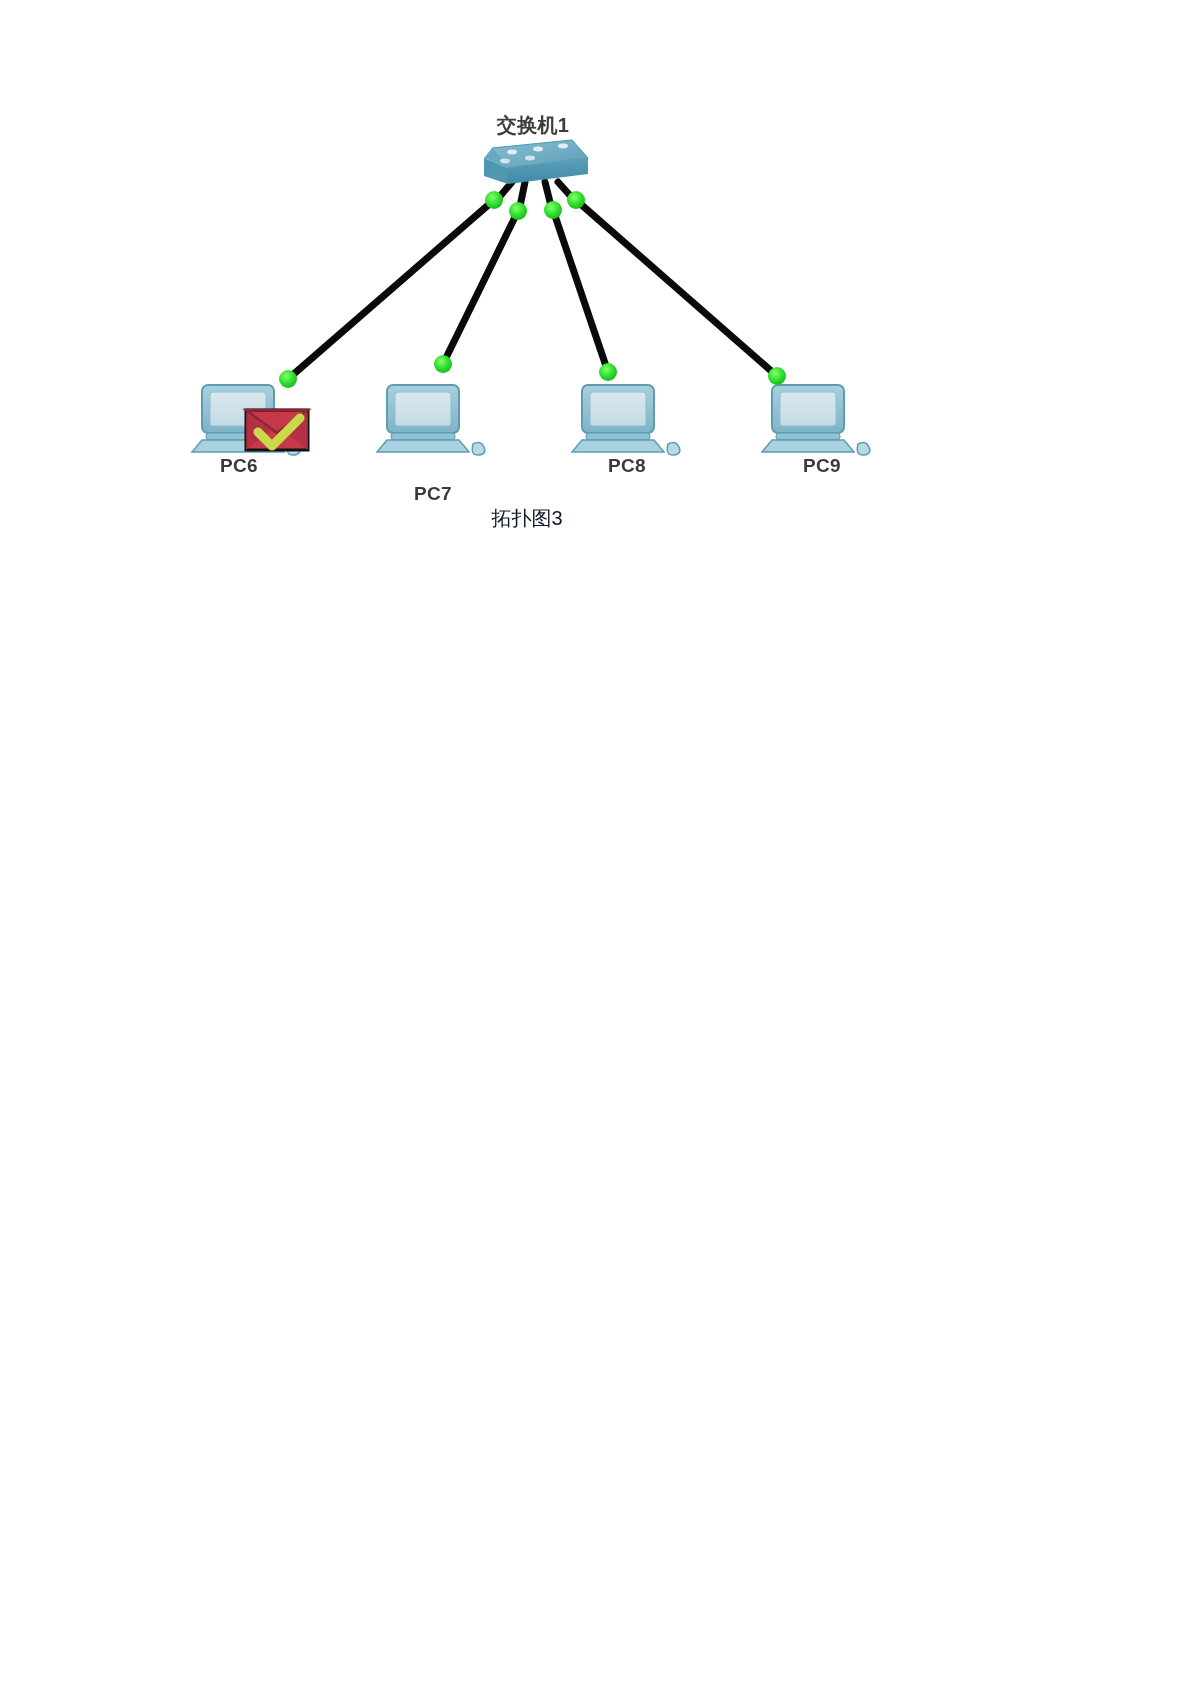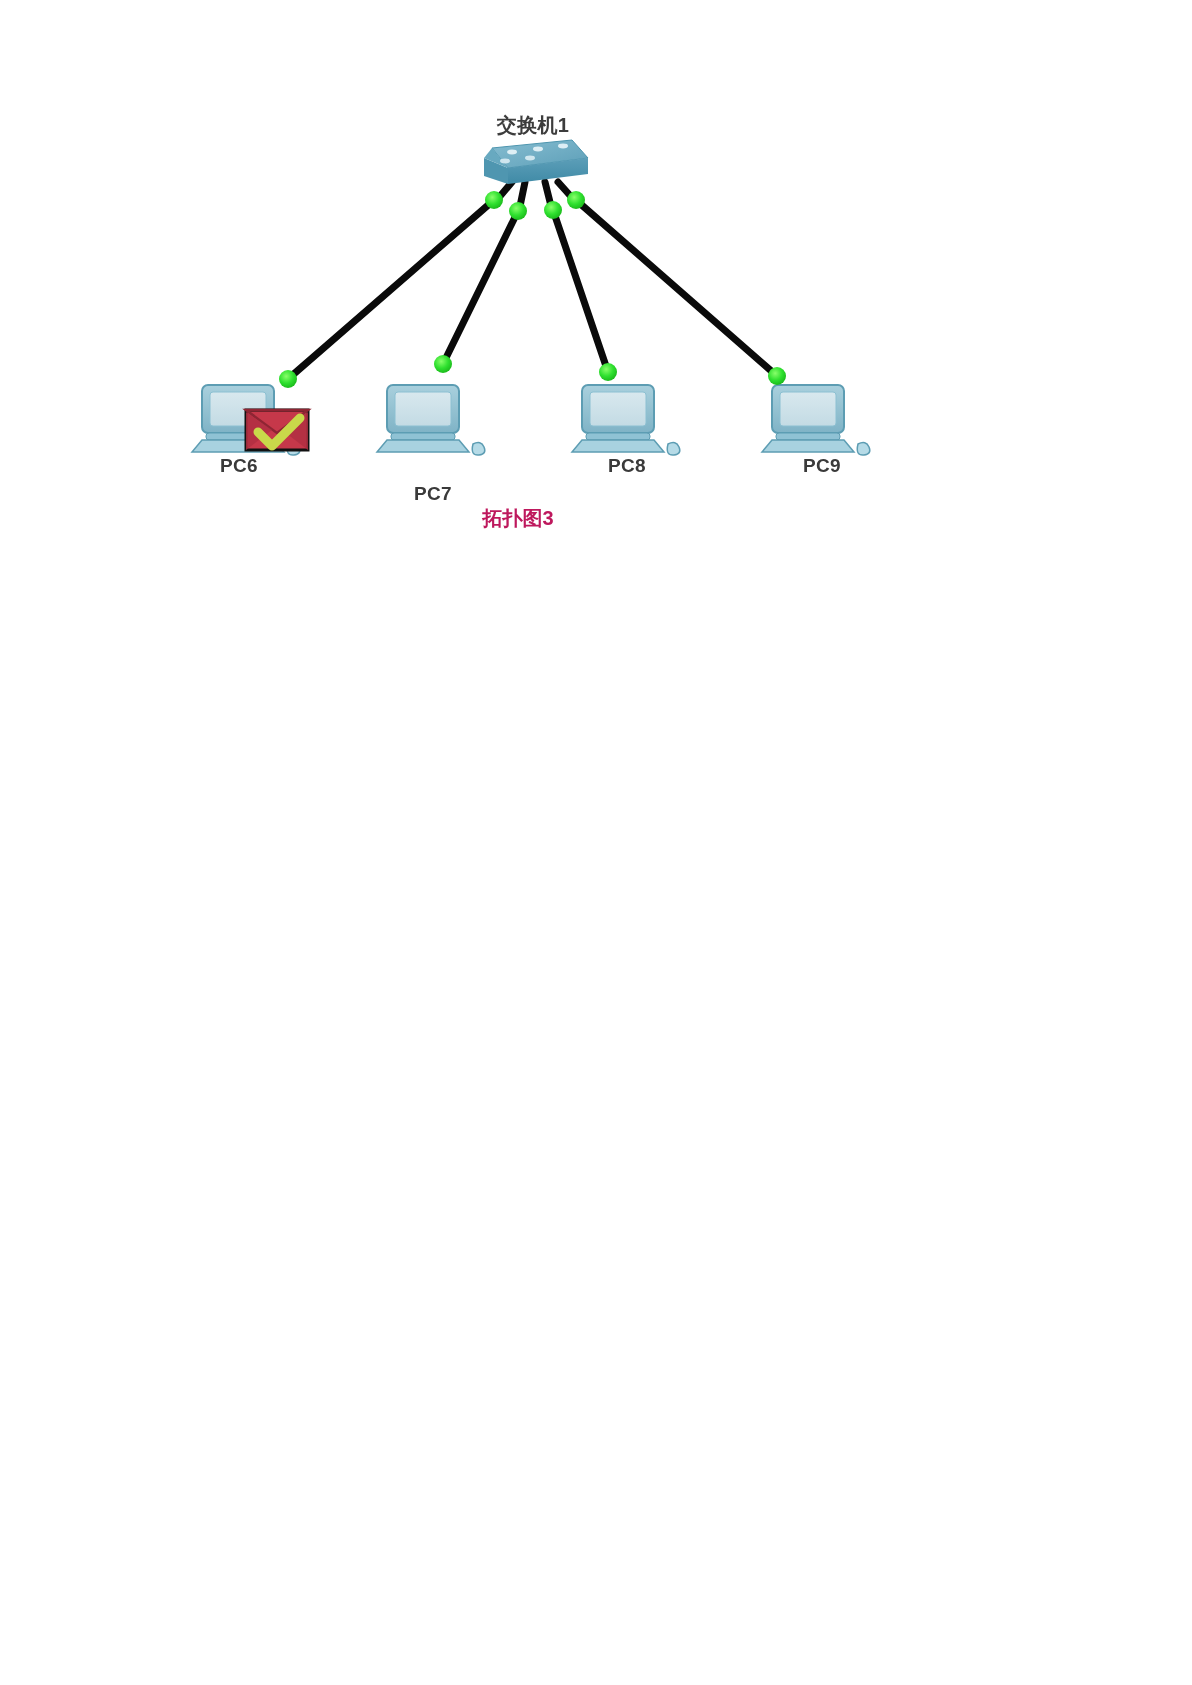--- a/index.html
+++ b/index.html
@@ -48,26 +48,27 @@
     transform: translateX(-50%);
     user-select: none;
   }
   .switch-label {
     font-size: 20px;
     font-weight: 700;
     color: #3d3d3d;
   }
   .caption {
     position: absolute;
-    color: #be185d;
+    color: #0f172a;
     font-size: 20px;
-    font-weight: 700;
+    font-weight: 400;
     white-space: nowrap;
     transform: translateX(-50%);
     user-select: none;
+    margin-left: 9px;
   }
 </style>
 </head>
 <body>
 
 <div id="page">
 
   <div id="topology-canvas">
 
     <svg id="topology-svg" viewBox="0 0 1192 620" xmlns="http://www.w3.org/2000/svg">

